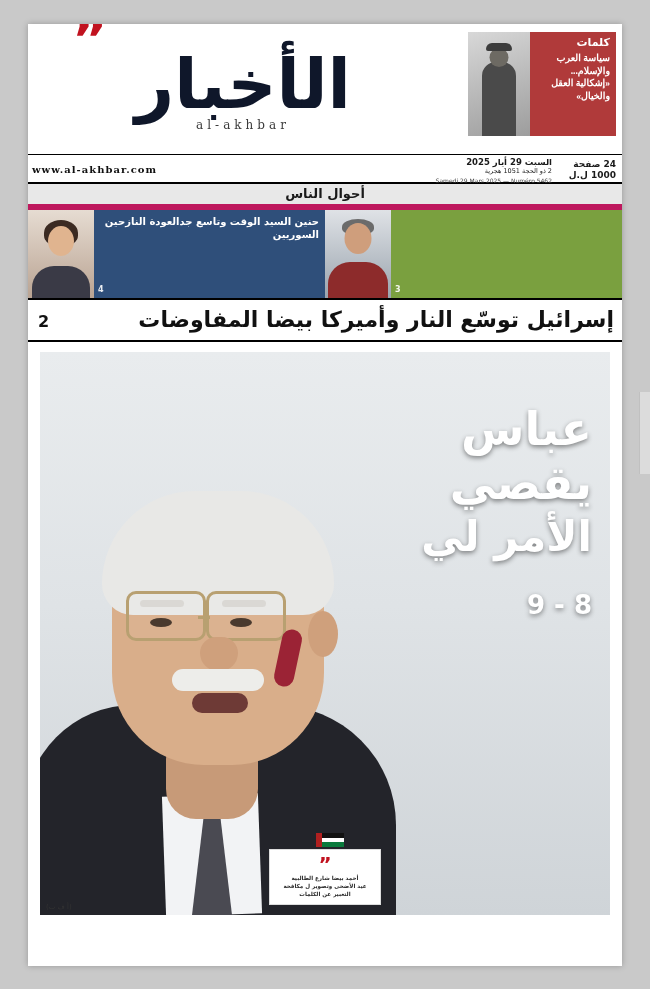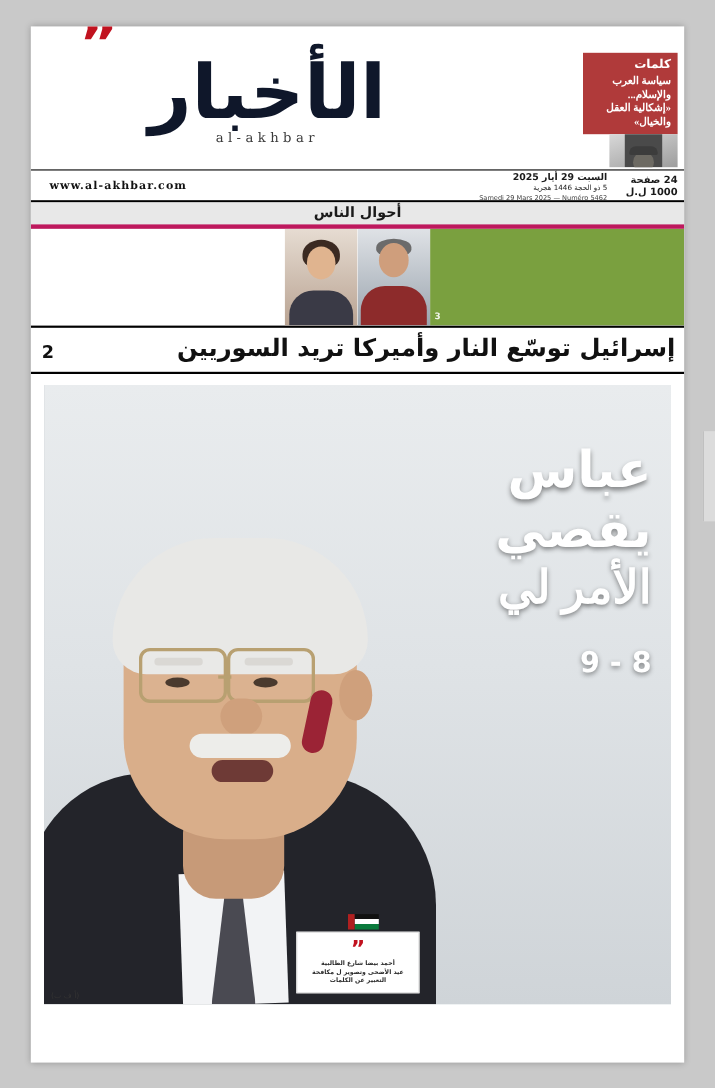--- a/index.html
+++ b/index.html
@@ -26,25 +26,25 @@
   
   .masthead {
     position: relative;
     height: 130px;
     padding: 6px 8px 0 8px;
     box-sizing: border-box;
   }
   .kalimat-box {
     position: absolute;
     right: 6px;
-    top: 24px;
+    top: 8px;
     width: 148px;
     height: 104px;
     display: flex;
-    flex-direction: column;
+    flex-direction: row;
   }
   .kalimat-text {
     background: #b03a3a;
     color: #fff;
     width: 86px;
     height: 104px;
     box-sizing: border-box;
     padding: 4px 6px 4px 5px;
     text-align: right;
     direction: rtl;
@@ -161,33 +161,33 @@
     top: 3px;
     text-align: right;
     line-height: 9px;
     direction: rtl;
   }
   .infobar .date-col .l1 { font-size: 8.5px; font-weight: bold; }
   .infobar .date-col .l2 { font-size: 6.5px; }
   .infobar .date-col .l3 { font-size: 6px; color:#444; }
   .infobar .site {
     position: absolute;
-    left: 17px;
+    left: 4px;
     top: 9px;
     font-family: "DejaVu Serif", serif;
     font-size: 10px;
     font-weight: bold;
     letter-spacing: 1px;
     color: #111;
   }
   
   .strip-label {
     height: 20px;
     background: #e8e8e8;
-    border-bottom: 4px solid #be185d;
+    border-bottom: 6px solid #be185d;
     position: relative;
   }
   .strip-label span {
     position: absolute;
     right: 50%;
     transform: translateX(50%);
     top: 2px;
     font-size: 13px;
     font-weight: bold;
     color: #1a1a1a;
@@ -469,21 +469,21 @@
     right: 18px;
     top: 50px;
     text-align: right;
     direction: rtl;
     color: #ffffff;
     text-shadow: 0 2px 5px rgba(0,0,0,0.45);
     line-height: 54px;
     font-weight: bold;
     font-size: 46px;
   }
-  .main-title .l4 { font-size: 42px; font-family: Liberation Serif, serif; }
+  .main-title .l4 { font-size: 42px; }
   .main-title .pages {
     font-size: 26px;
     margin-top: 26px;
     line-height: 30px;
   }
   .credit {
     position: absolute;
     left: 6px;
     bottom: 4px;
     font-size: 7px;
@@ -554,21 +554,21 @@
     </div>
   </div>
 
   <div class="infobar">
     <div class="right-col">
       <div>24 صفحة</div>
       <div>1000 ل.ل</div>
     </div>
     <div class="date-col">
       <div class="l1">السبت 29 أيار 2025</div>
-      <div class="l2">5 ذو الحجة 1446 هجرية</div>
+      <div class="l2">2 ذو الحجة 1051 هجرية</div>
       <div class="l3">Samedi 29 Mars 2025 — Numéro 5462</div>
     </div>
     <div class="site">www.al-akhbar.com</div>
   </div>
 
   <div class="strip-label">
     <span>أحوال الناس</span>
   </div>
 
   <div class="teasers">
@@ -577,31 +577,35 @@
         <span class="pgnum">3</span>
       </div>
       <div class="photo">
         <div class="hair"></div>
         <div class="face"></div>
         <div class="body"></div>
       </div>
     </div>
 
     <div class="teaser t2">
+      <div class="txt">
+        <span>حنين السيد الوقت وتاسع جدالعودة النازحين السوريين</span>
+        <span class="pgnum">4</span>
+      </div>
       <div class="photo">
         <div class="hair"></div>
         <div class="face"></div>
         <div class="body"></div>
       </div>
     </div>
 
   </div>
 
   <div class="headline-row">
-    <div class="h">إسرائيل توسّع النار وأميركا تريد السوريين</div>
+    <div class="h">إسرائيل توسّع النار وأميركا بيضا المفاوضات</div>
     <div class="pg">2</div>
   </div>
 
   <div class="main">
     <div class="photo-bg"></div>
 
     <div class="portrait">
       <div class="p-suit"></div>
       <div class="p-shirt"></div>
       <div class="p-tie"></div>

